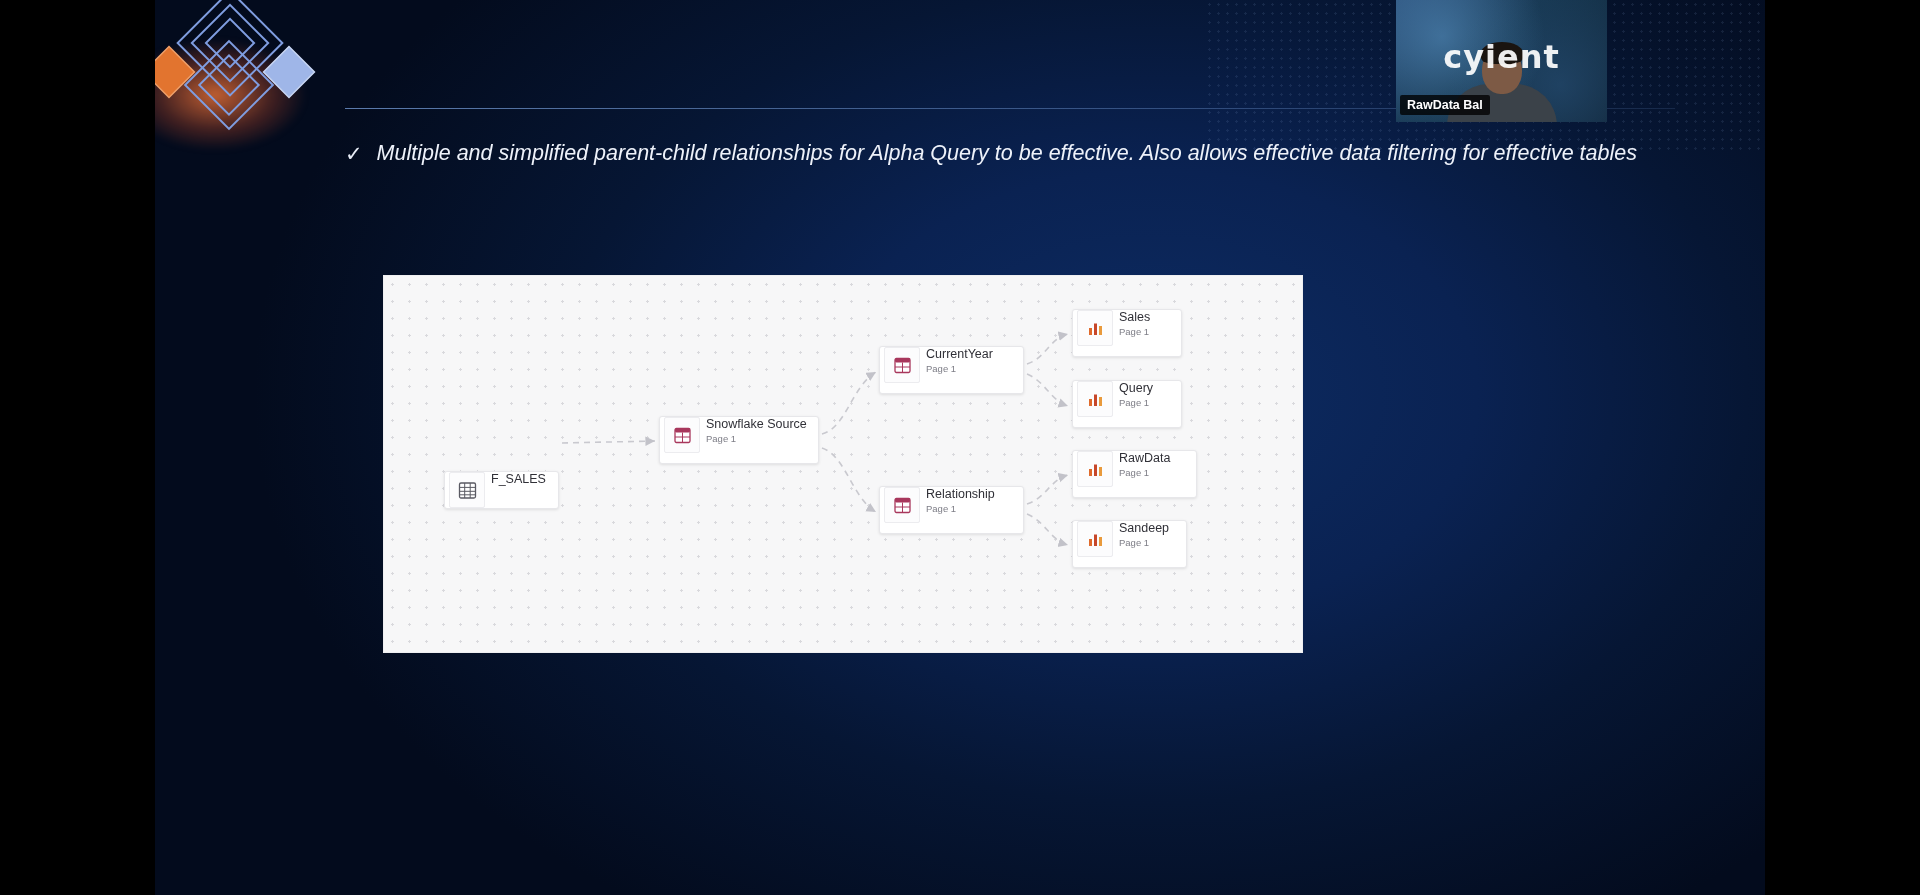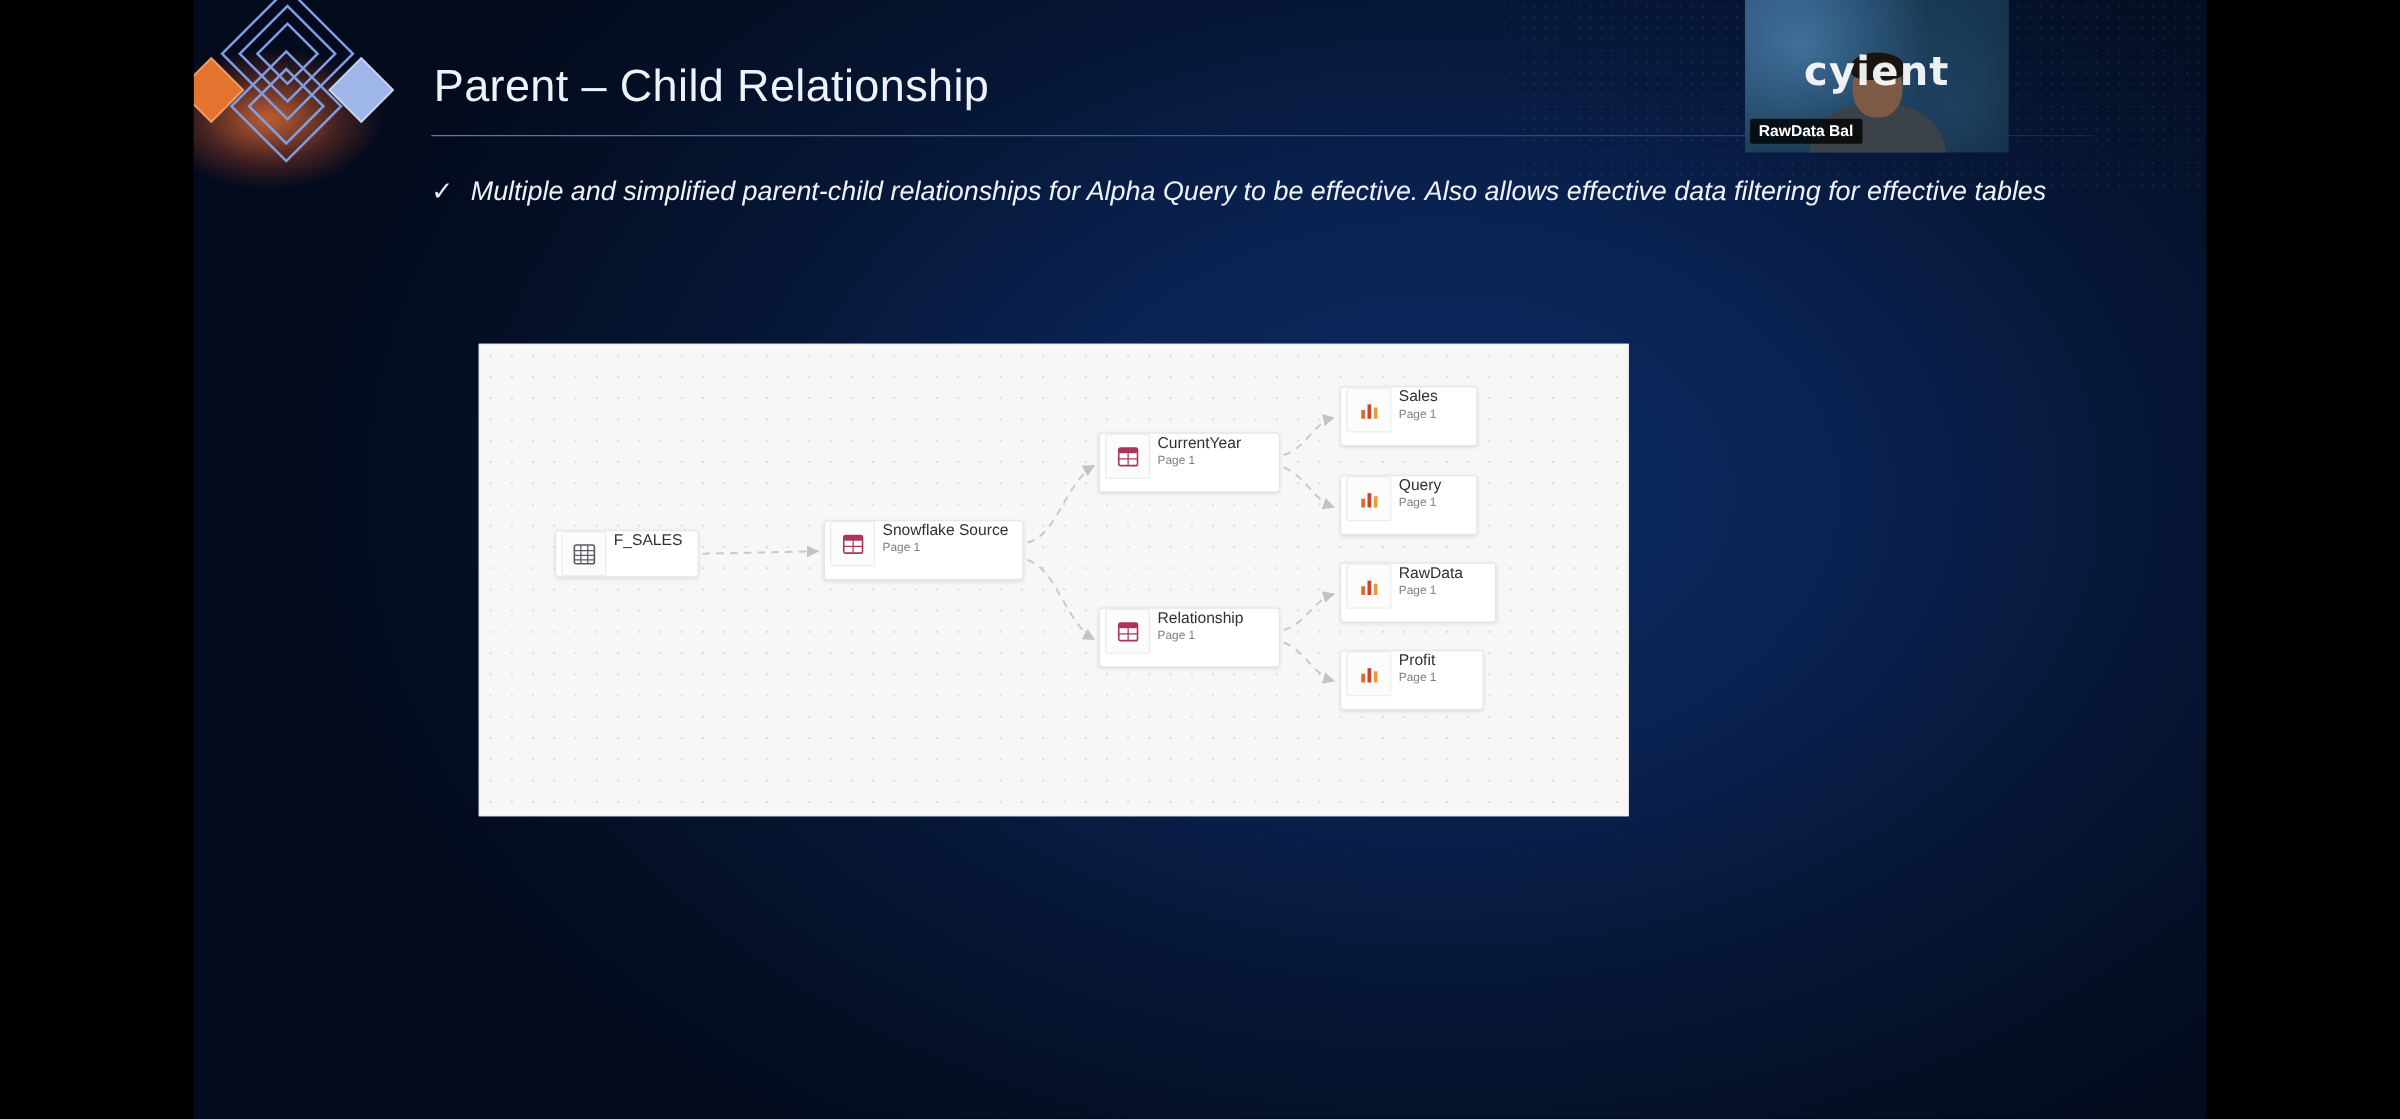--- a/index.html
+++ b/index.html
@@ -146,21 +146,21 @@
     color: #303037;
     line-height: 15px;
     white-space: nowrap;
   }
   .node .pg {
     font-size: 9.5px;
     color: #7d7d86;
     line-height: 13px;
     white-space: nowrap;
   }
-  .node.single { padding: 0; }
+  .node.single { padding: 0; margin-top: 47px; }
   .node.single .nm { font-size: 12.5px; }
 
   svg.edges {
     position: absolute;
     left: 0; top: 0;
     width: 918px; height: 376px;
     pointer-events: none;
   }
   
   #cam {
@@ -258,21 +258,20 @@
         <rect x="58" y="34" width="34" height="34" transform="rotate(45 75 51)"></rect>
         <rect x="43" y="62" width="62" height="62" transform="rotate(45 74 93)"></rect>
         <rect x="53" y="72" width="42" height="42" transform="rotate(45 74 93)"></rect>
       </g>
       <g>
         <rect x="116" y="62" width="36" height="36" transform="rotate(45 134 80)" fill="#9fb6e8" stroke="#c8d6f4" stroke-width="1.5"></rect>
         <rect x="-4" y="62" width="36" height="36" transform="rotate(45 14 80)" fill="#e2742f" stroke="#f0a06a" stroke-width="1.5"></rect>
       </g>
     </svg>
 
-    <div id="title">Parent – Child Relationship</div>
     <div id="title-rule"></div>
 
     <div id="bullet">
       <div class="tick">✓</div>
       <div class="btext">Multiple and simplified parent-child relationships for Alpha Query to be effective. Also allows effective data filtering for effective tables</div>
     </div>
 
     <div id="canvas">
 
       <svg class="edges" viewBox="0 0 918 376">
@@ -397,21 +396,21 @@
 
       <div class="node" style="left:688px; top:244px; width:115px; height:48px;">
         <div class="ico">
           <svg width="19" height="19" viewBox="0 0 19 19">
             <rect x="3" y="9" width="3" height="7" fill="#e06a2b"></rect>
             <rect x="8" y="4.5" width="3" height="11.5" fill="#c7472a"></rect>
             <rect x="13" y="7" width="3" height="9" fill="#e99a3c"></rect>
           </svg>
         </div>
         <div class="txt">
-          <div class="nm">Profit</div>
+          <div class="nm">Sandeep</div>
           <div class="pg">Page 1</div>
         </div>
       </div>
 
     </div>
 
     <div id="cam">
       <div class="camtex"></div>
       <div class="person">
         <div class="body"></div>

